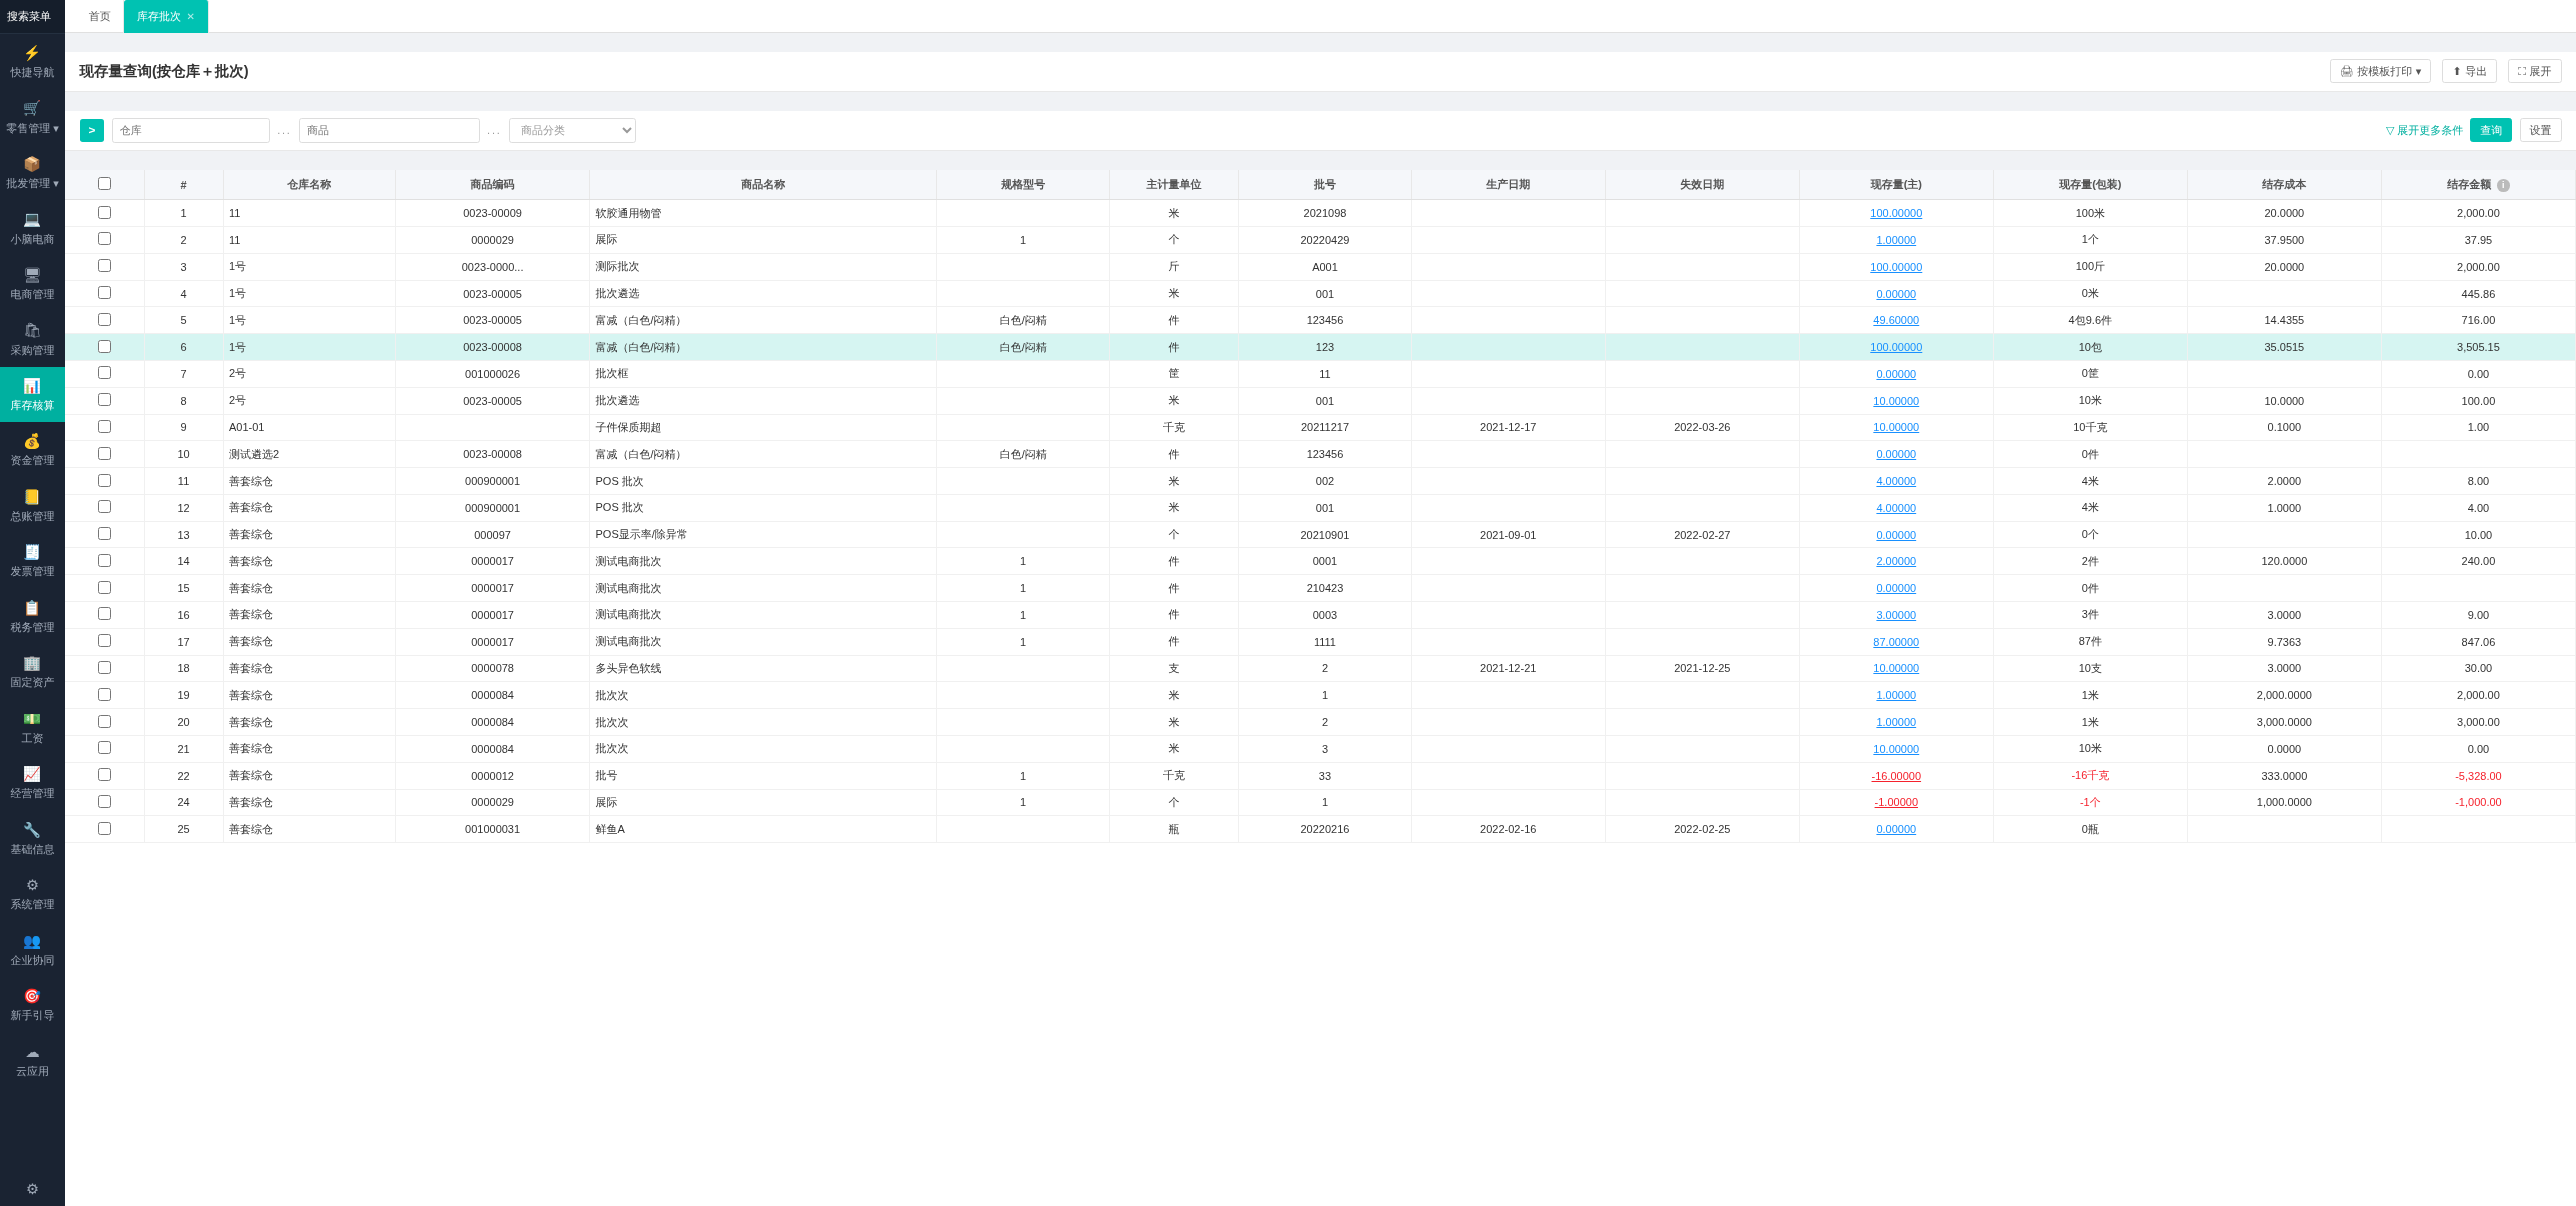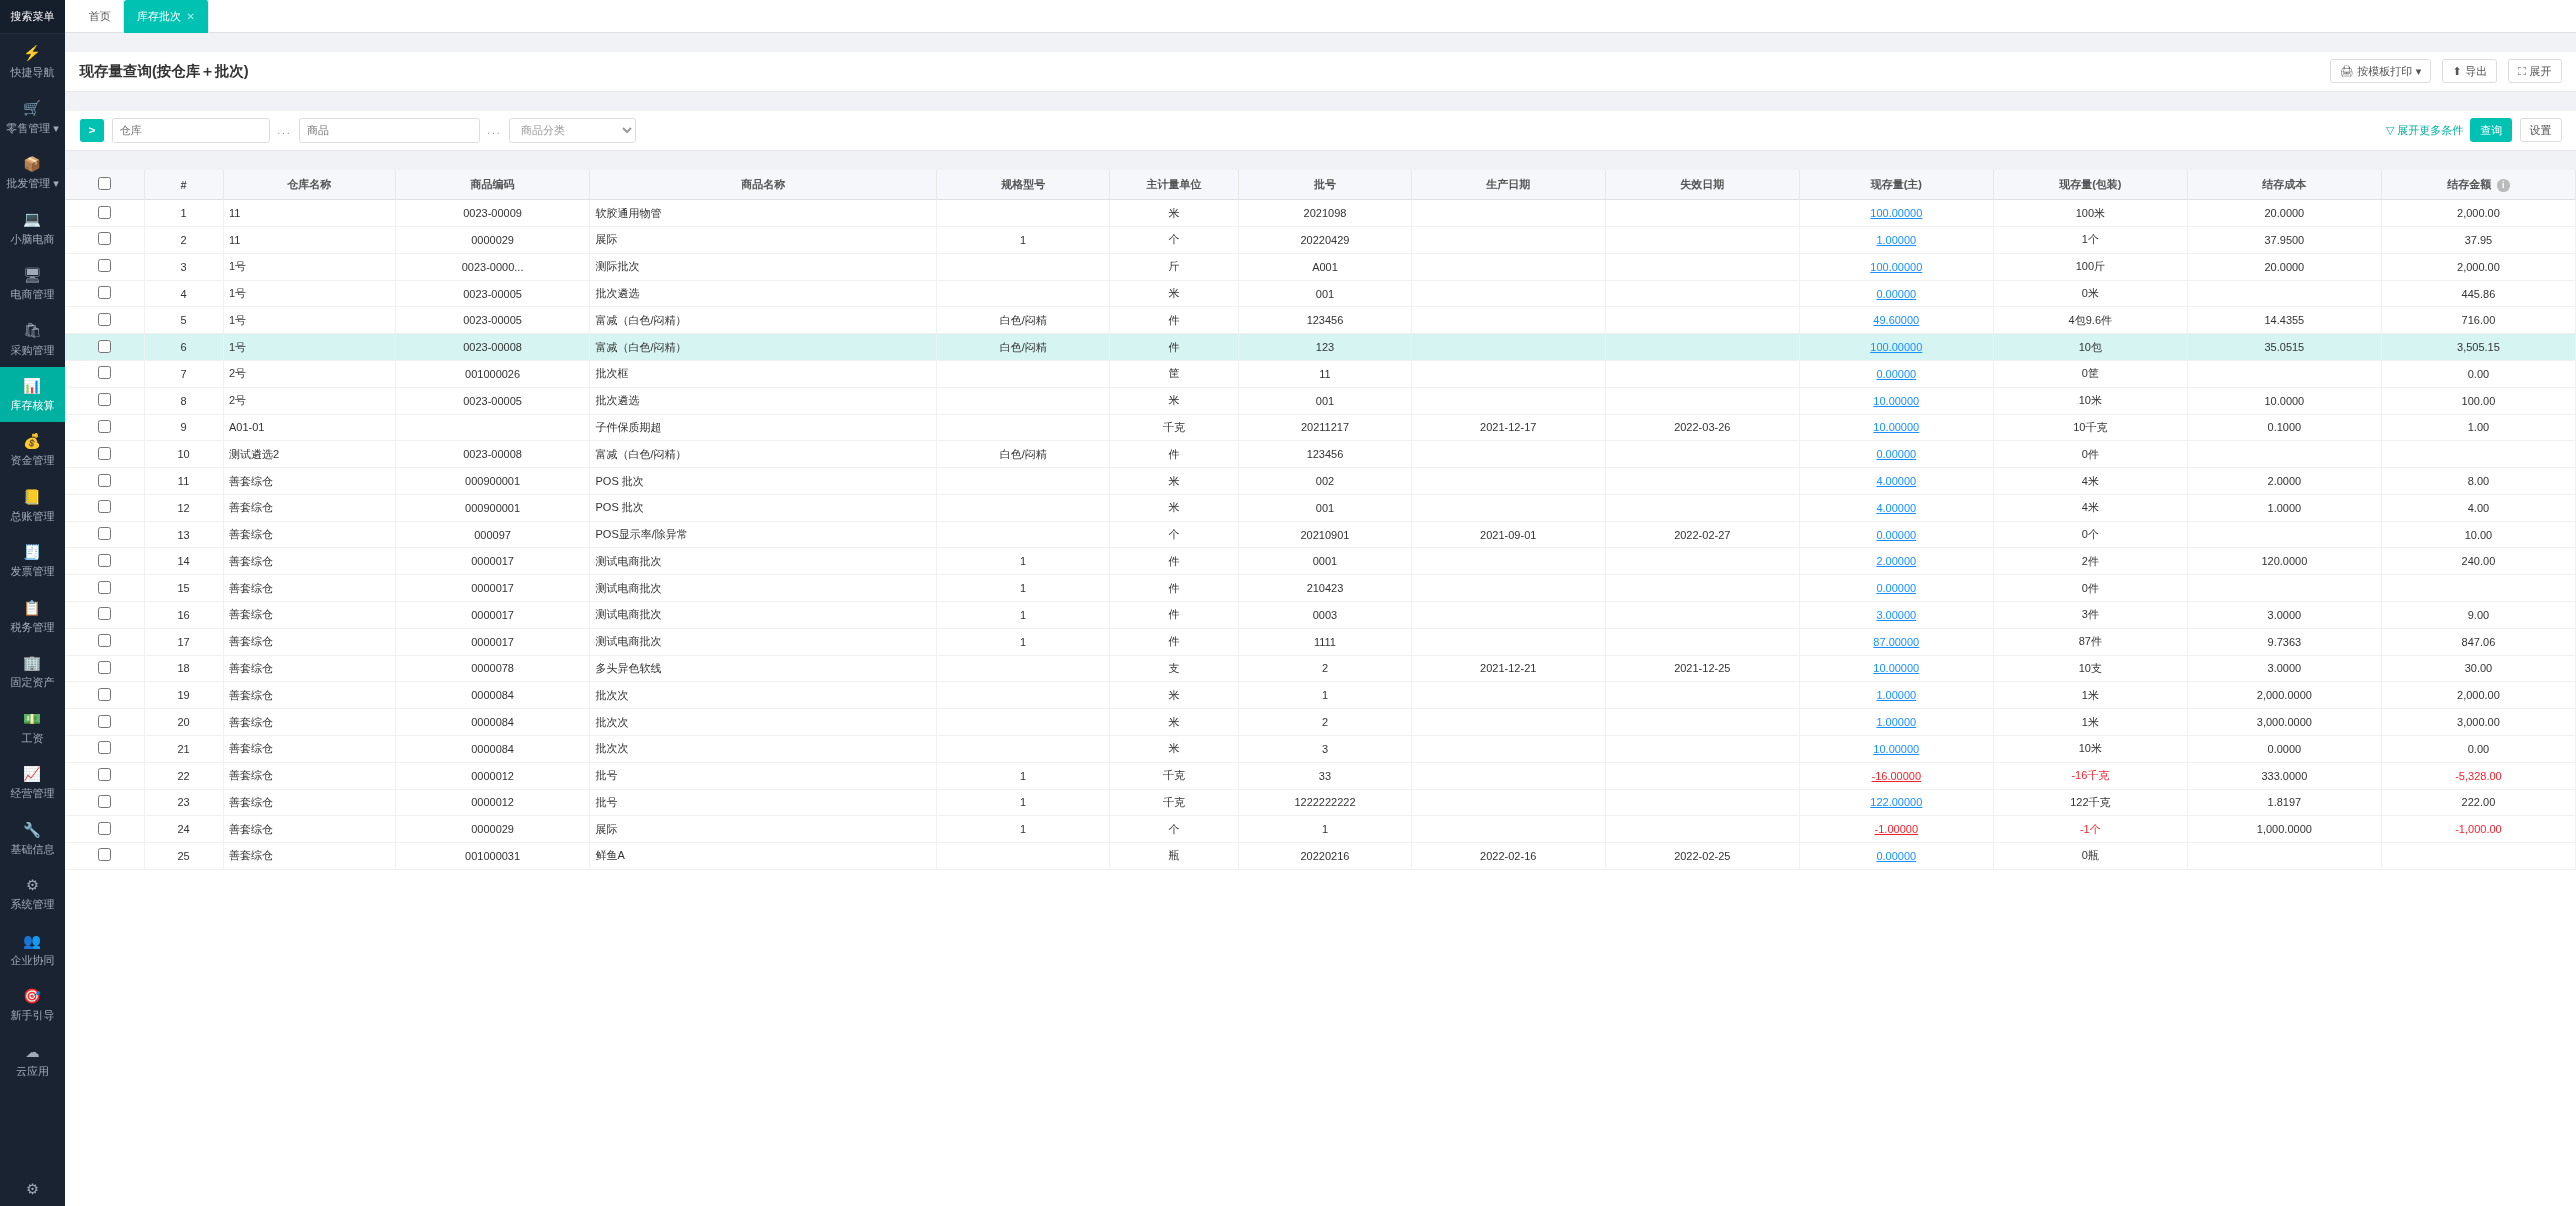--- a/index.html
+++ b/index.html
@@ -14,22 +14,22 @@
       flex-direction: column;
       align-items: center;
       padding-top: 0;
       flex-shrink: 0;
       z-index: 100;
     }
     .sidebar-logo {
       width: 100%;
       background: #151e2b;
       color: #fff;
-      text-align: center;
-      padding: 9px 0;
+      text-align: left;
+      padding: 9px 7px;
       font-size: 10px;
       cursor: pointer;
       border-bottom: 0.9px solid #243040;
     }
     .sidebar-item {
       width: 100%;
       text-align: center;
       padding: 9px 3.6px;
       cursor: pointer;
       color: #a0aab8;
@@ -803,36 +803,20 @@
     <td>33</td>
     <td></td>
     <td></td>
     <td class="link-cell red-cell">-16.00000</td>
     <td class="red-cell">-16千克</td>
     <td>333.0000</td>
     <td class=" red-cell">-5,328.00</td>
   </tr>
           <tr>
     <td><input type="checkbox" style=""></td>
-    <td>23</td>
-    <td class="text-left">善套综仓</td>
-    <td>0000012</td>
-    <td class="text-left">批号</td>
-    <td>1</td>
-    <td>千克</td>
-    <td>1222222222</td>
-    <td></td>
-    <td></td>
-    <td class="link-cell">122.00000</td>
-    <td class="">122千克</td>
-    <td>1.8197</td>
-    <td class="">222.00</td>
-  </tr>
-          <tr>
-    <td><input type="checkbox" style=""></td>
     <td>24</td>
     <td class="text-left">善套综仓</td>
     <td>0000029</td>
     <td class="text-left">展际</td>
     <td>1</td>
     <td>个</td>
     <td>1</td>
     <td></td>
     <td></td>
     <td class="link-cell red-cell">-1.00000</td>

